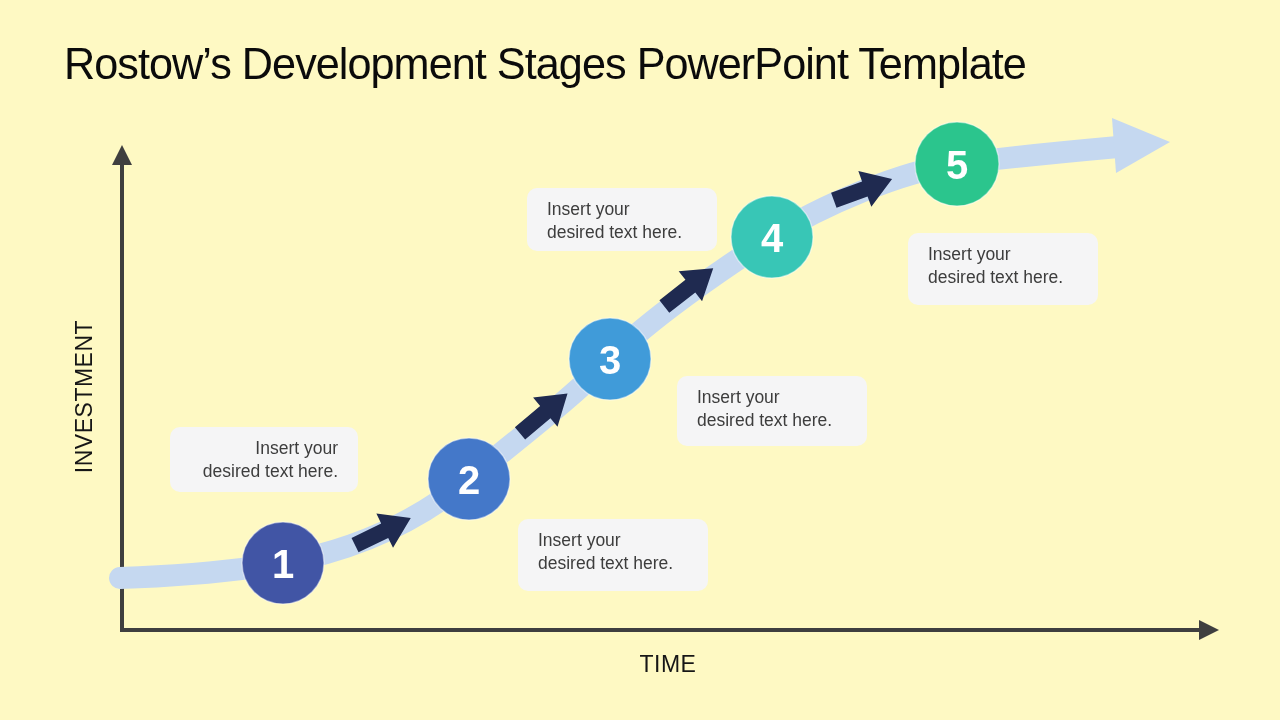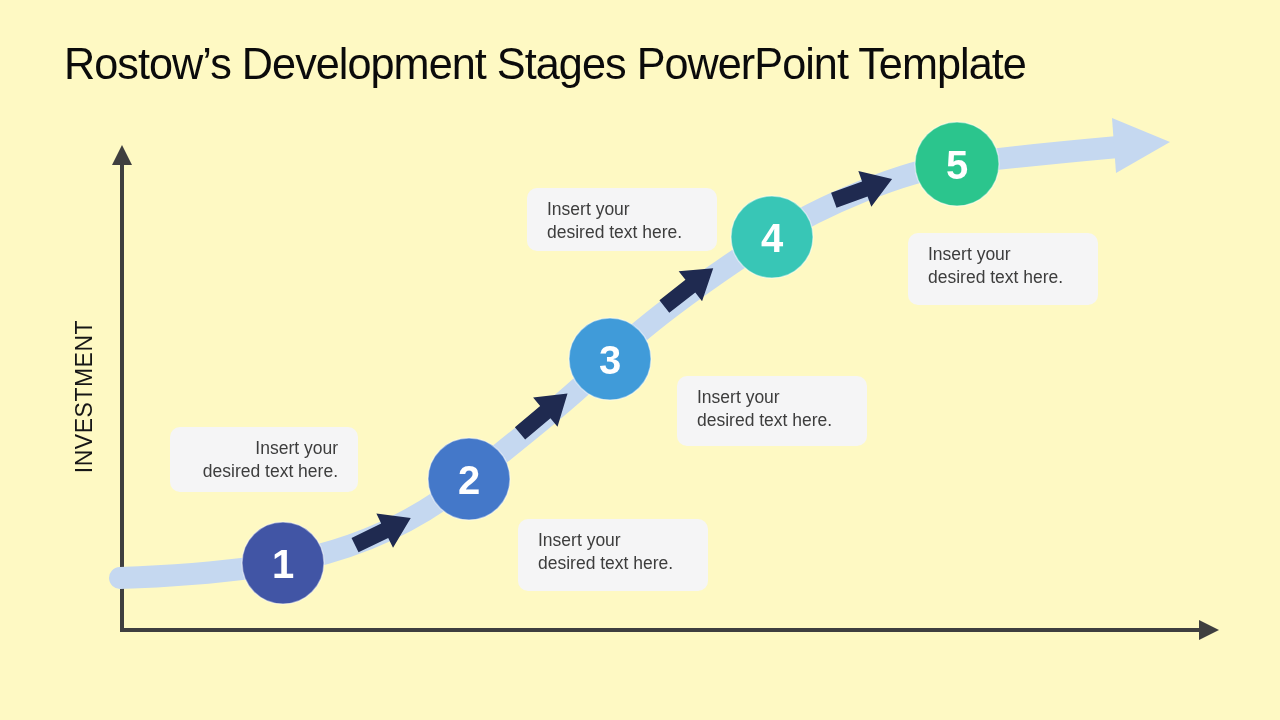--- a/index.html
+++ b/index.html
@@ -134,14 +134,15 @@
     <span>Insert your</span>
     <span>desired text here.</span>
   </div>
 
   <div class="tb" style="left: 908px; top: 233px; height: 72px; background: rgb(245, 245, 246);">
     <span>Insert your</span>
     <span>desired text here.</span>
   </div>
 
   <div class="axis-label y-axis-label">INVESTMENT</div>
+  <div class="axis-label x-axis-label">TIME</div>
 
 </div>
 
 </body></html>

